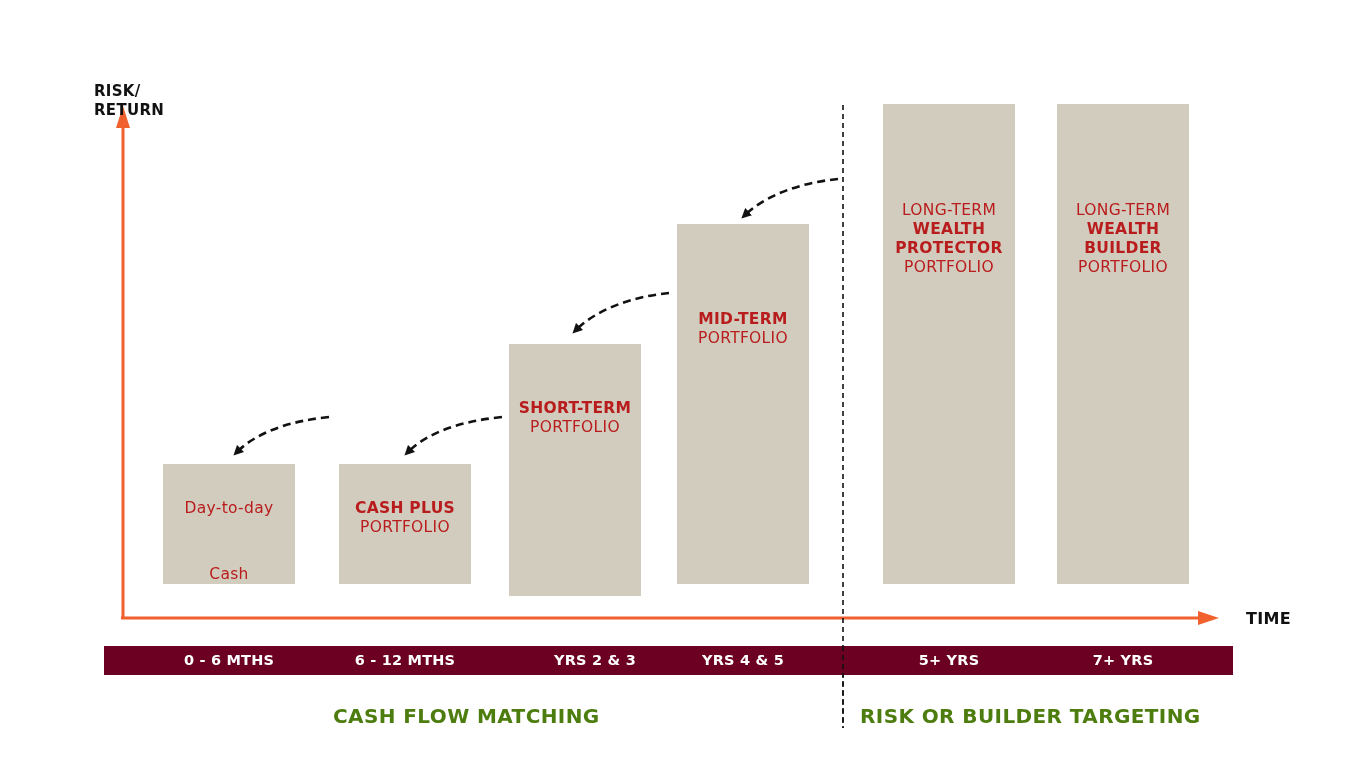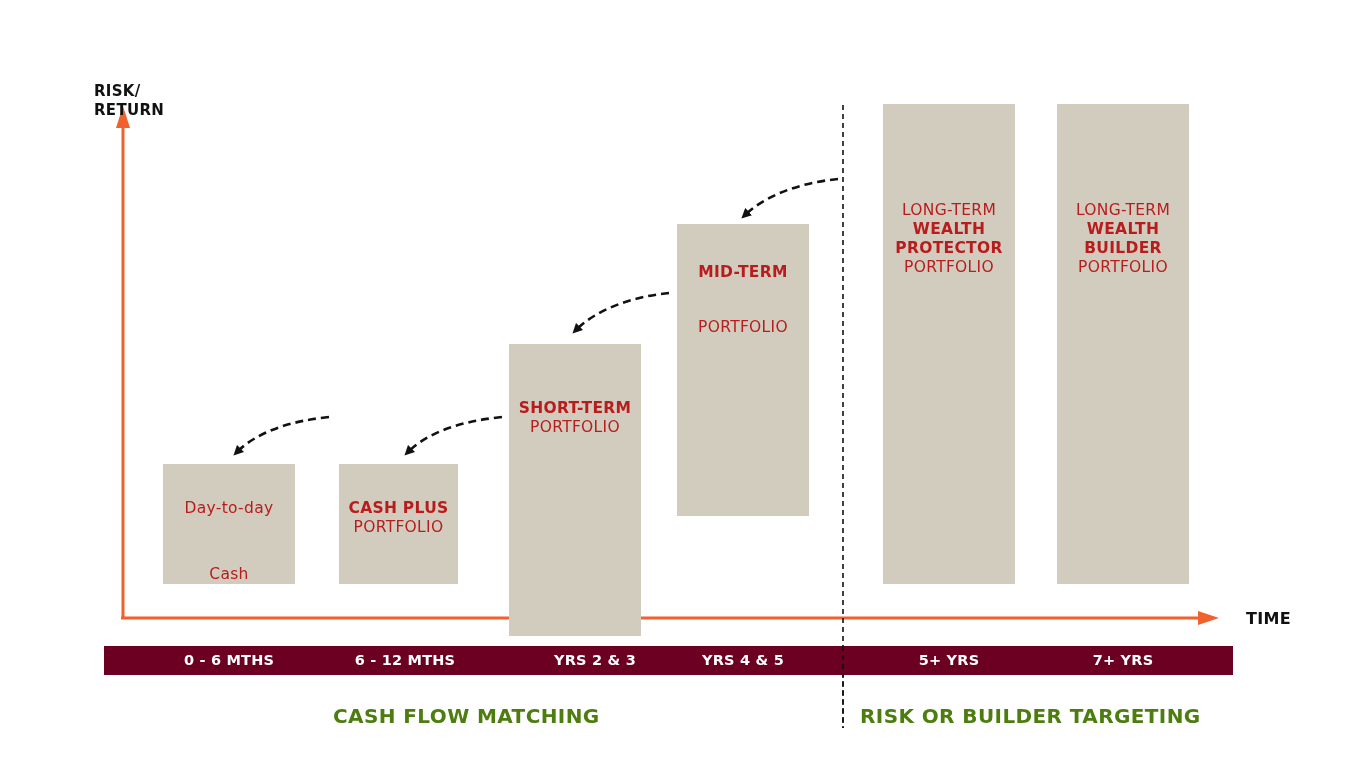--- a/index.html
+++ b/index.html
@@ -46,29 +46,29 @@
 <div class="axis-label" style="left:94px; top:82px;">
   <div>RISK/</div>
   <div>RETURN</div>
 </div>
 <div class="axis-label" style="left:1246px; top:609px; font-size:16px;">TIME</div>
 
 <div class="bar" style="left:163px; top:464px; width:132px; height:120px; padding-top:35px;gap:47px;">
   <div class="n">Day-to-day</div>
   <div class="n">Cash</div>
 </div>
-<div class="bar" style="left:339px; top:464px; width:119px; height:120px; padding-top:35px;">
+<div class="bar" style="left:339px; top:464px; width:132px; height:120px; padding-top:35px;">
   <div class="b">CASH PLUS</div>
   <div class="n">PORTFOLIO</div>
 </div>
-<div class="bar" style="left:509px; top:344px; width:132px; height:292px; padding-top:55px;">
+<div class="bar" style="left:509px; top:344px; width:132px; height:252px; padding-top:55px;">
   <div class="b">SHORT-TERM</div>
   <div class="n">PORTFOLIO</div>
 </div>
-<div class="bar" style="left:677px; top:224px; width:132px; height:292px; padding-top:39px;gap:36px;">
+<div class="bar" style="left:677px; top:224px; width:132px; height:360px; padding-top:86px;">
   <div class="b">MID-TERM</div>
   <div class="n">PORTFOLIO</div>
 </div>
 <div class="bar" style="left:883px; top:104px; width:132px; height:480px; padding-top:97px;">
   <div class="n">LONG-TERM</div>
   <div class="b">WEALTH</div>
   <div class="b">PROTECTOR</div>
   <div class="n">PORTFOLIO</div>
 </div>
 <div class="bar" style="left:1057px; top:104px; width:132px; height:480px; padding-top:97px;">

